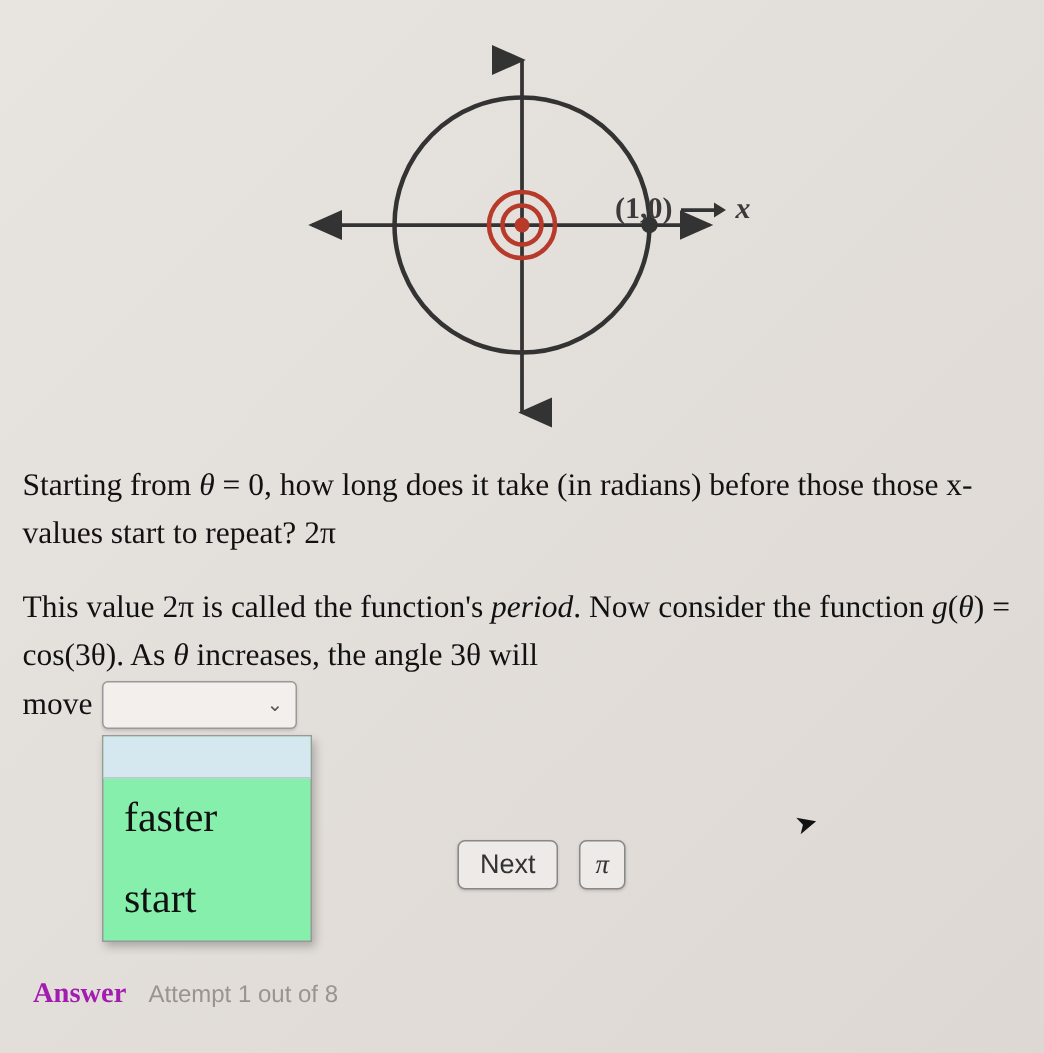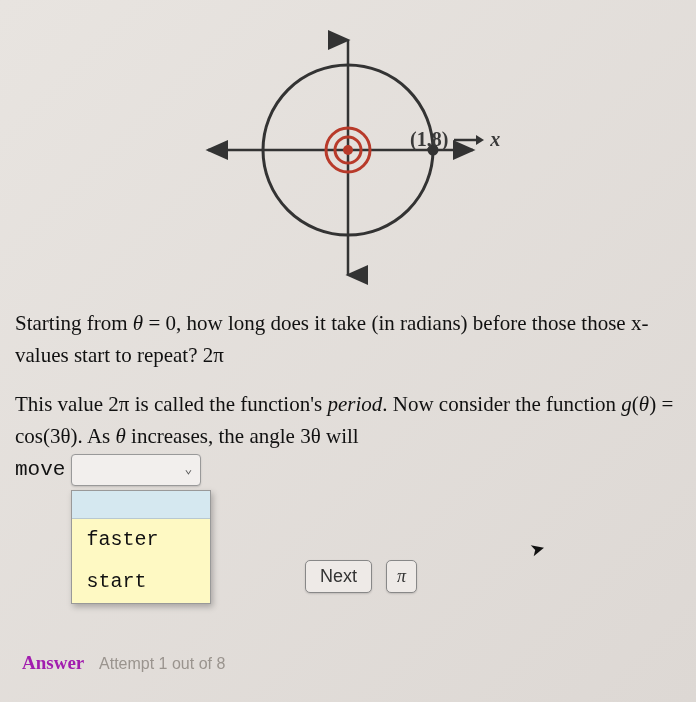--- a/index.html
+++ b/index.html
@@ -41,21 +41,20 @@
     margin: 8px 0 18px 0;
     color: #111;
   }
   .italic { font-style: italic; }
   .bolditalic { font-weight: 400; font-style: italic; }
   .move-row {
     display: flex;
     align-items: flex-start;
     gap: 6px;
     margin-top: 2px;
-    font-family: Liberation Mono, monospace;
   }
   .dropdown-wrap {
     position: relative;
     display: inline-block;
   }
   .dropdown-box {
     width: 130px;
     height: 32px;
     border: 1.5px solid #999;
     border-radius: 4px;
@@ -70,24 +69,24 @@
   .chevron {
     font-size: 13px;
     color: #555;
   }
   .period-after { font-size: 21px; }
   .dropdown-menu {
     position: absolute;
     top: 36px;
     left: 0;
     width: 140px;
-    background: #fef9c3;
+    background: #86efac;
     border: 1.5px solid #999;
     box-shadow: 2px 3px 6px rgba(0,0,0,.25);
-    font-size: 20px;
+    font-size: 28px;
   }
   .dropdown-spacer {
     height: 28px;
     background: #d5e8f0;
     border-bottom: 1px solid #b8c8d0;
   }
   .dropdown-item {
     padding: 6px 14px;
     cursor: pointer;
   }
@@ -157,21 +156,21 @@
 
     <circle cx="210" cy="120" r="85" fill="none" stroke="#333" stroke-width="3"></circle>
 
     <circle cx="210" cy="120" r="22" fill="none" stroke="#b83a2a" stroke-width="3"></circle>
     <circle cx="210" cy="120" r="13" fill="none" stroke="#b83a2a" stroke-width="3"></circle>
     <circle cx="210" cy="120" r="5" fill="#b83a2a"></circle>
 
     <circle cx="295" cy="120" r="5.5" fill="#333"></circle>
   </svg>
   <div class="point-label">
-    <span>(1,8)</span>
+    <span>(1,0)</span>
     <svg width="34" height="14">
         <line x1="2" y1="7" x2="28" y2="7" stroke="#333" stroke-width="2.5"></line>
         <path d="M24,2 L32,7 L24,12 Z" fill="#333"></path>
       </svg>
     <span class="italic">x</span>
   </div>
 </div>
 
 <div class="text-block">
   <span>Starting from </span><span class="italic">θ</span><span> = 0, how long does it take (in radians) before those those x-values start to repeat? </span><span>2π</span>

